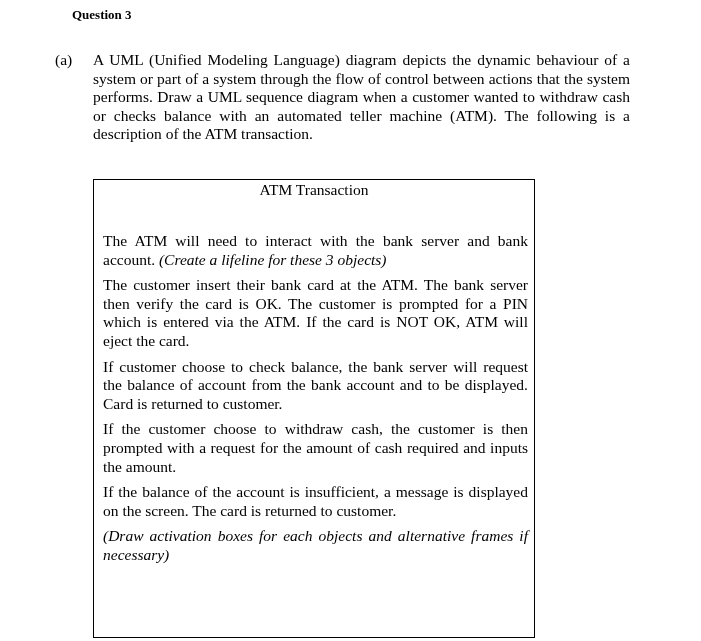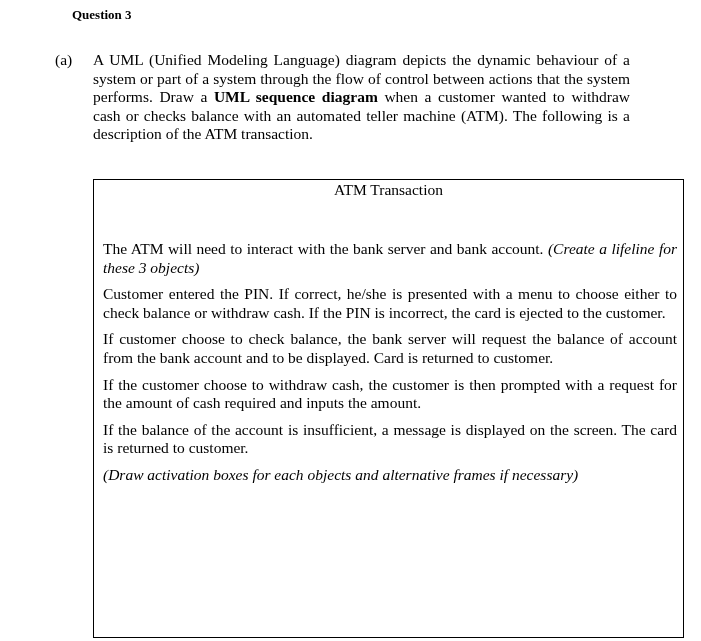--- a/index.html
+++ b/index.html
@@ -33,26 +33,26 @@
     }
     .part-text {
       position: absolute;
       left: 93px;
       top: 51px;
       width: 537px;
       font-size: 15.5px;
       line-height: 18.6px;
       text-align: justify;
     }
-    .part-text b { font-weight: bold; }
+    .part-text b { font-weight: normal; }
     .atm-box {
       position: absolute;
       left: 93px;
       top: 179px;
-      width: 591px;
+      width: 442px;
       height: 459px;
       border: 1.3px solid #000000;
       box-sizing: border-box;
     }
     .box-title {
       position: absolute;
       left: 0;
       right: 0;
       top: 1px;
       text-align: center;
@@ -61,21 +61,21 @@
     }
     .box-content {
       position: absolute;
       left: 9px;
       right: 6px;
       top: 52px;
       font-size: 15.5px;
       line-height: 18.6px;
     }
     .box-para {
-      margin: 8px 0 7px 0;
+      margin: 0 0 7px 0;
       text-align: justify;
     }
     .italic { font-style: italic; }
   </style>
 </head>
 <body>
 
 <div class="question-title">Question 3</div>
 
 <div class="part-label">(a)</div>
@@ -83,19 +83,19 @@
 <div class="part-text">
   <span>A UML (Unified Modeling Language) diagram depicts the dynamic behaviour of a system or part of a system through the flow of control between actions that the system performs. Draw a </span><b>UML sequence diagram</b><span> when a customer wanted to withdraw cash or checks balance with an automated teller machine (ATM). The following is a description of the ATM transaction.</span>
 </div>
 
 <div class="atm-box">
   <div class="box-title">ATM Transaction</div>
   <div class="box-content">
     <p class="box-para">
       <span>The ATM will need to interact with the bank server and bank account. </span><span class="italic">(Create a lifeline for these 3 objects)</span>
     </p>
-    <p class="box-para">Customer entered the PIN. If correct, he/she is presented with a menu to choose either to check balance or withdraw cash. If the PIN is incorrect, the card is ejected to the customer.</p>
+    <p class="box-para">The customer insert their bank card at the ATM. The bank server then verify the card is OK. The customer is prompted for a PIN which is entered via the ATM.  If the card is NOT OK, ATM will eject the card.</p>
     <p class="box-para">If customer choose to check balance, the bank server will request the balance of account from the bank account and to be displayed. Card is returned to customer.</p>
     <p class="box-para">If the customer choose to withdraw cash, the customer is then prompted with a request for the amount of cash required and inputs the amount.</p>
     <p class="box-para">If the balance of the account is insufficient, a message is displayed on the screen. The card is returned to customer.</p>
     <p class="box-para italic">(Draw activation boxes for each objects and alternative frames if necessary)</p>
   </div>
 </div>
 
 </body></html>

